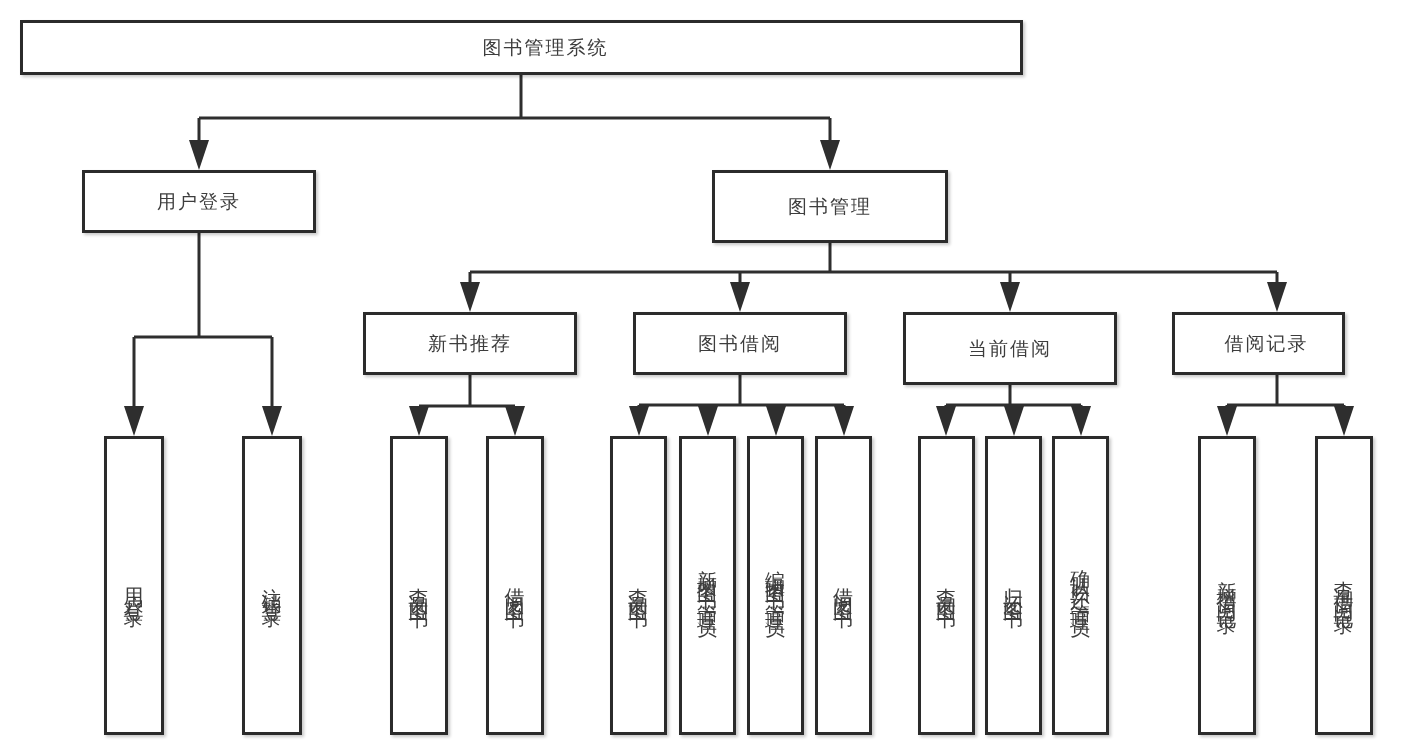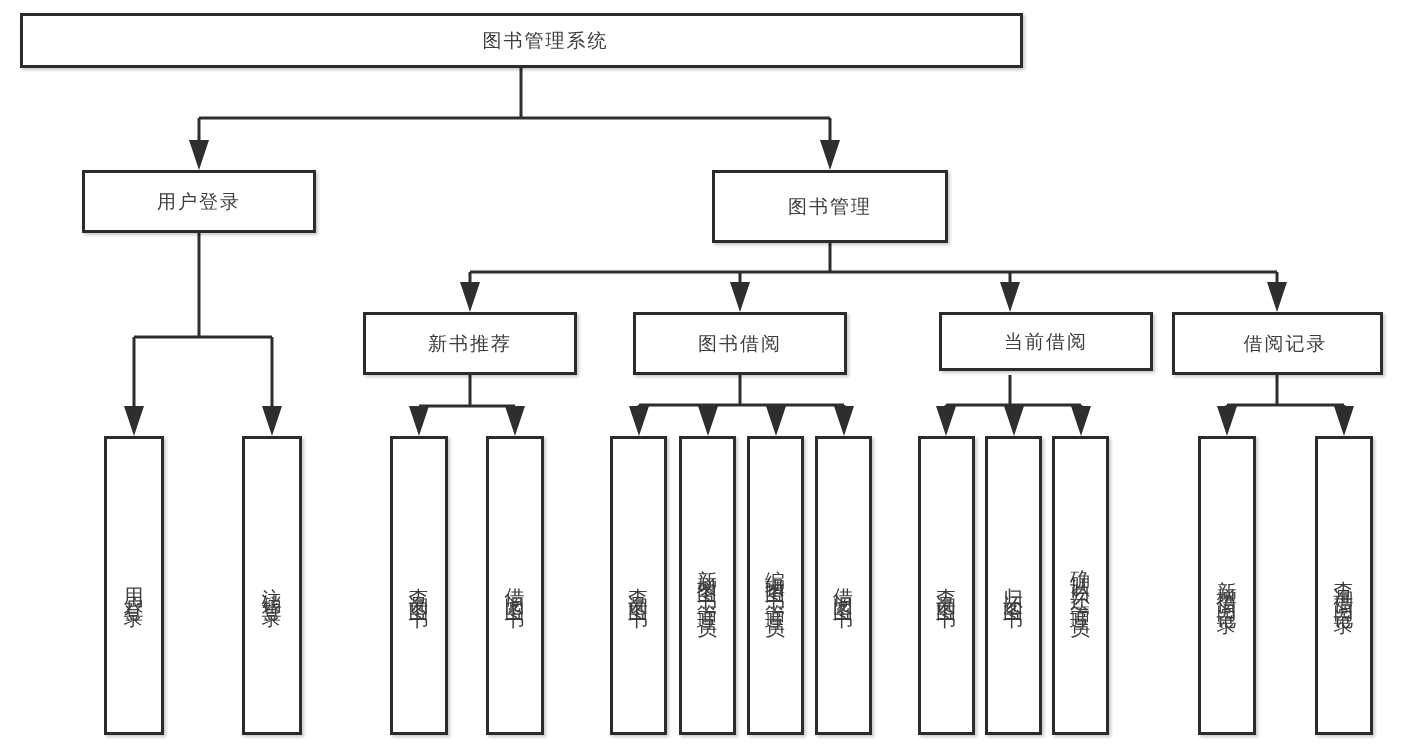--- a/index.html
+++ b/index.html
@@ -103,41 +103,41 @@
       <polygon points="766,406 786,406 776,436"></polygon>
       <polygon points="834,406 854,406 844,436"></polygon>
       <polygon points="936,406 956,406 946,436"></polygon>
       <polygon points="1004,406 1024,406 1014,436"></polygon>
       <polygon points="1071,406 1091,406 1081,436"></polygon>
       <polygon points="1217,406 1237,406 1227,436"></polygon>
       <polygon points="1334,406 1354,406 1344,436"></polygon>
     </g>
   </svg>
 
-  <div class="node hbox" style="left:20px; top:13px; width:1003px; height:55px;padding-left:48px;">
+  <div class="node hbox" style="left:20px; top:20px; width:1003px; height:55px;padding-left:48px;">
     <span>图书管理系统</span>
   </div>
 
   <div class="node hbox" style="left:82px; top:170px; width:234px; height:63px;">
     <span>用户登录</span>
   </div>
   <div class="node hbox" style="left:712px; top:170px; width:236px; height:73px;">
     <span>图书管理</span>
   </div>
 
   <div class="node hbox" style="left:363px; top:312px; width:214px; height:63px;">
     <span>新书推荐</span>
   </div>
   <div class="node hbox" style="left:633px; top:312px; width:214px; height:63px;">
     <span>图书借阅</span>
   </div>
-  <div class="node hbox" style="left:939px; top:312px; width:214px; height:59px;">
+  <div class="node hbox" style="left:903px; top:312px; width:214px; height:73px;">
     <span>当前借阅</span>
   </div>
-  <div class="node hbox" style="left:1172px; top:312px; width:211px; height:63px;padding-left:16px;">
+  <div class="node hbox" style="left:1172px; top:312px; width:173px; height:63px;padding-left:16px;">
     <span>借阅记录</span>
   </div>
 
   <div class="node vbox" style="left:104px; width:60px;">
     <span>用户登录</span>
   </div>
   <div class="node vbox" style="left:242px; width:60px;">
     <span>注销登录</span>
   </div>
 

